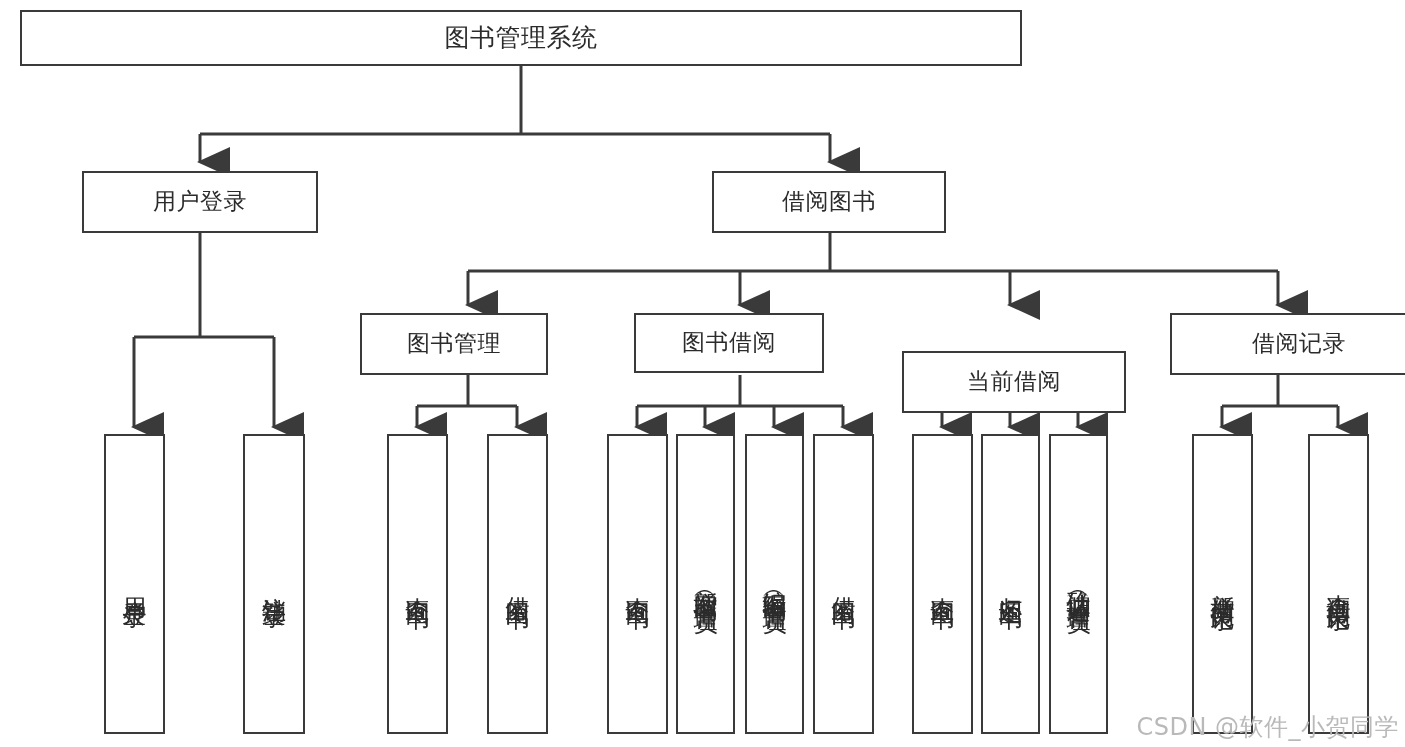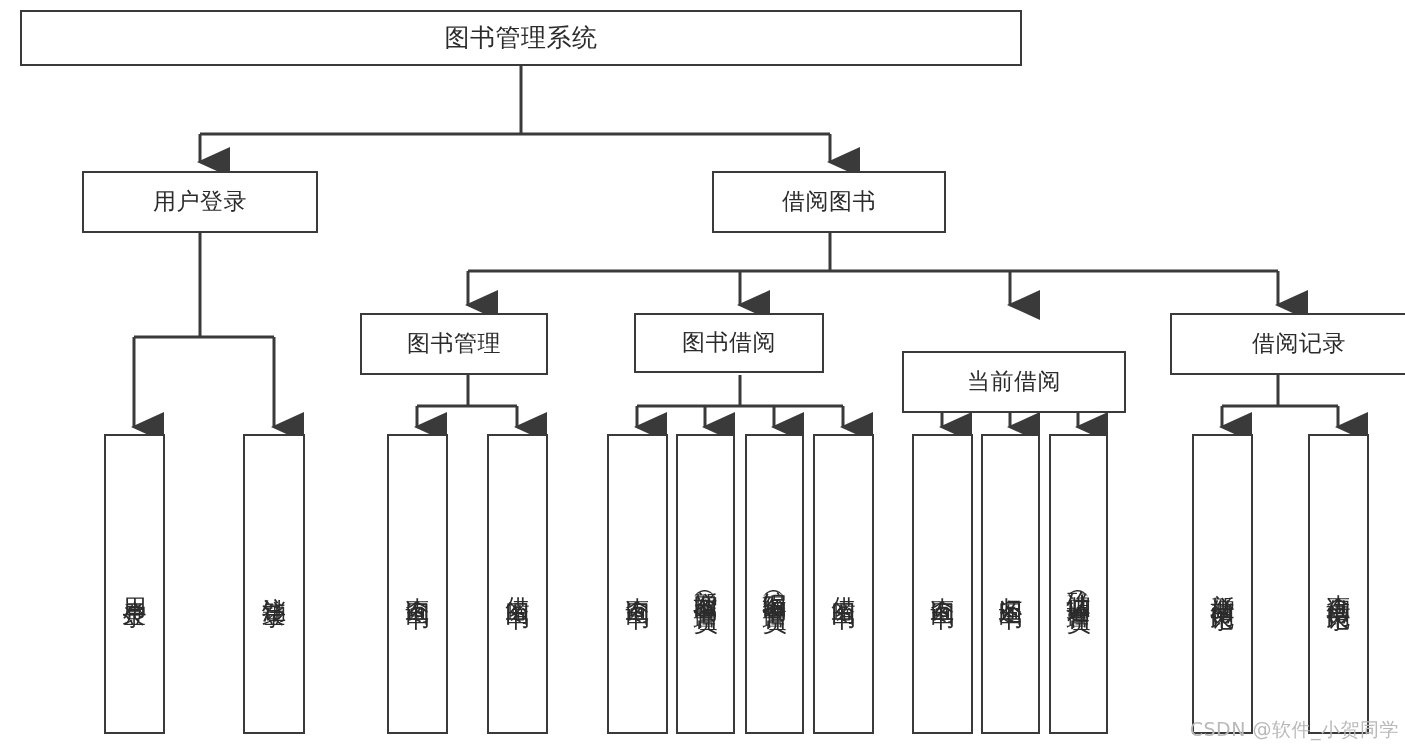--- a/index.html
+++ b/index.html
@@ -62,21 +62,21 @@
     text-orientation: upright;
     font-size: 24px;
     letter-spacing: 3px;
     line-height: 1;
     max-height: 100%;
   }
   #watermark {
     position: absolute;
     right: 6px;
     bottom: 4px;
-    font-size: 19px;
+    font-size: 24px;
     color: #b9b9b9;
     letter-spacing: 0.5px;
     font-family: "DejaVu Sans", "Liberation Sans", sans-serif;
     white-space: nowrap;
     pointer-events: none;
   }
 </style>
 </head>
 <body>
 

